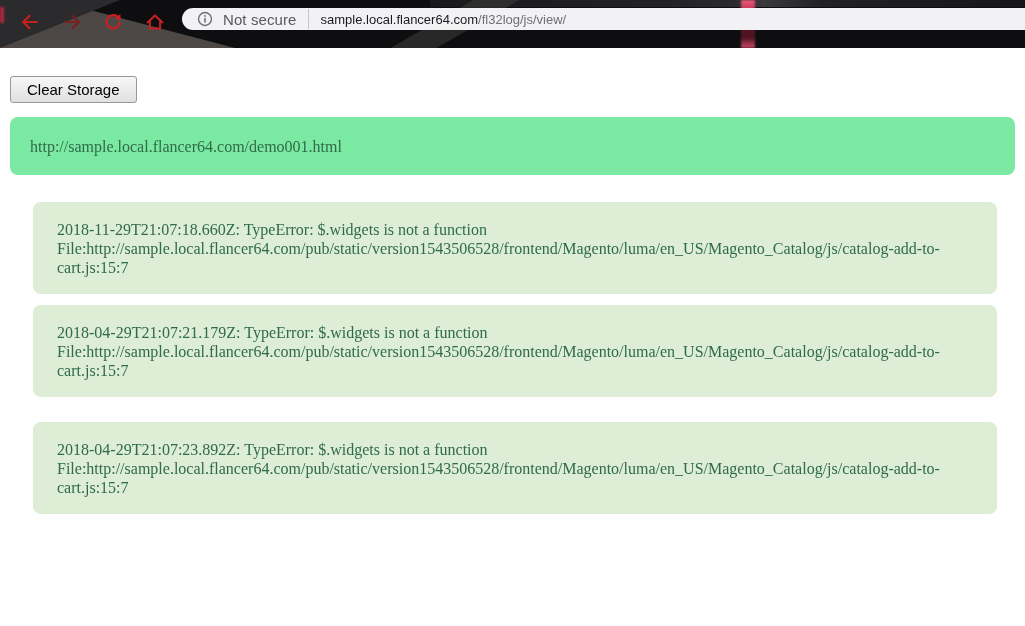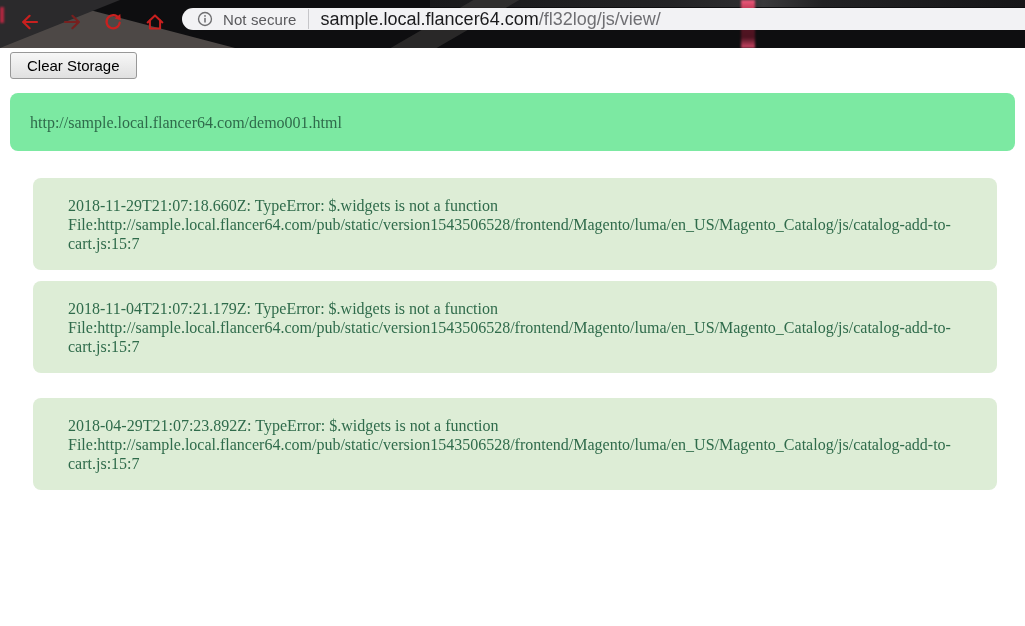--- a/index.html
+++ b/index.html
@@ -52,41 +52,41 @@
 
   .address-bar {
     position:absolute; left:182px; right:0; top:8px; height:22px;
     background:#f2f2f4; border-radius:18px 0 0 18px; z-index:3;
     display:flex; align-items:center; padding-left:14px;
   }
   .info-badge { display:flex; align-items:center; margin-right:9px; cursor:pointer; }
   .info-badge svg { width:18px; height:18px; }
   .sec-label { font-size:15px; color:#59595c; letter-spacing:.1px; }
   .sep { width:1px; height:20px; background:#c6c6c9; margin:0 12px 0 11px; }
-  .url { font-size:18px; white-space:nowrap; }
+  .url { font-size:13px; white-space:nowrap; }
   .url .domain { color:#1b1b1d; }
   .url .path   { color:#6f6f73; }
 
   
   .page { position:absolute; top:48px; left:0; width:1025px; }
   .clear-btn {
-    margin:4px 0 0 10px; font-family:"Liberation Sans", sans-serif;
+    margin:28px 0 0 10px; font-family:"Liberation Sans", sans-serif;
     font-size:15px; color:#000; padding:4px 16px; height:27px;
     background:linear-gradient(#f7f7f7,#e0e0e0);
     border:1px solid #989898; border-radius:3px; cursor:pointer;
   }
   .log { margin-top:14px; font-family:"Liberation Serif", serif; }
   .group { margin-bottom:25px; }
   .group-header {
     margin:0 10px 27px 10px; background:#7ce9a2; border-radius:8px;
     padding:20px 20px 19px 20px; color:#2f6b4b; font-size:16px; line-height:19px;
   }
   .entry {
     margin:0 28px 11px 33px; background:#ddedd6; border-radius:8px;
-    padding:18px 17px 17px 35px; color:#2f6b4b; font-size:16px; line-height:19px;
+    padding:18px 17px 17px 24px; color:#2f6b4b; font-size:16px; line-height:19px;
   }
 </style>
 </head>
 <body>
 
 <div class="screen">
 
   <div class="chrome">
     <div class="deco wedge-light"></div>
     <div class="deco corner-dark"></div>
@@ -138,21 +138,21 @@
 
     <div class="log">
 
       <div class="group">
         <div class="group-header">http://sample.local.flancer64.com/demo001.html</div>
         <div class="entry">
           <div>2018-11-29T21:07:18.660Z: TypeError: $.widgets is not a function</div>
           <div>File:http://sample.local.flancer64.com/pub/static/version1543506528/frontend/Magento/luma/en_US/Magento_Catalog/js/catalog-add-to-cart.js:15:7</div>
         </div>
         <div class="entry">
-          <div>2018-11-04T21:07:21.179Z: TypeError: $.widgets is not a function</div>
+          <div>2018-04-29T21:07:21.179Z: TypeError: $.widgets is not a function</div>
           <div>File:http://sample.local.flancer64.com/pub/static/version1543506528/frontend/Magento/luma/en_US/Magento_Catalog/js/catalog-add-to-cart.js:15:7</div>
         </div>
       </div>
 
       <div class="group">
         <div class="entry">
           <div>2018-04-29T21:07:23.892Z: TypeError: $.widgets is not a function</div>
           <div>File:http://sample.local.flancer64.com/pub/static/version1543506528/frontend/Magento/luma/en_US/Magento_Catalog/js/catalog-add-to-cart.js:15:7</div>
         </div>
       </div>

